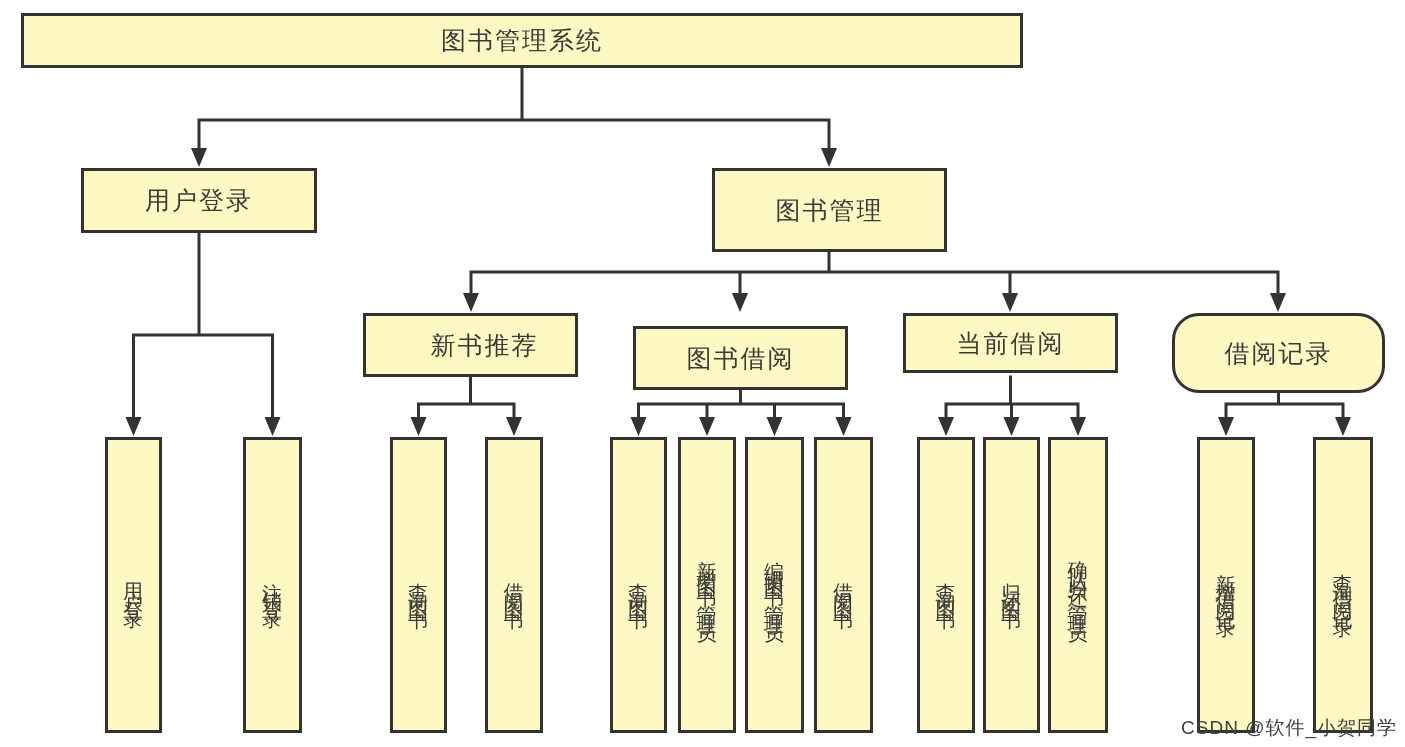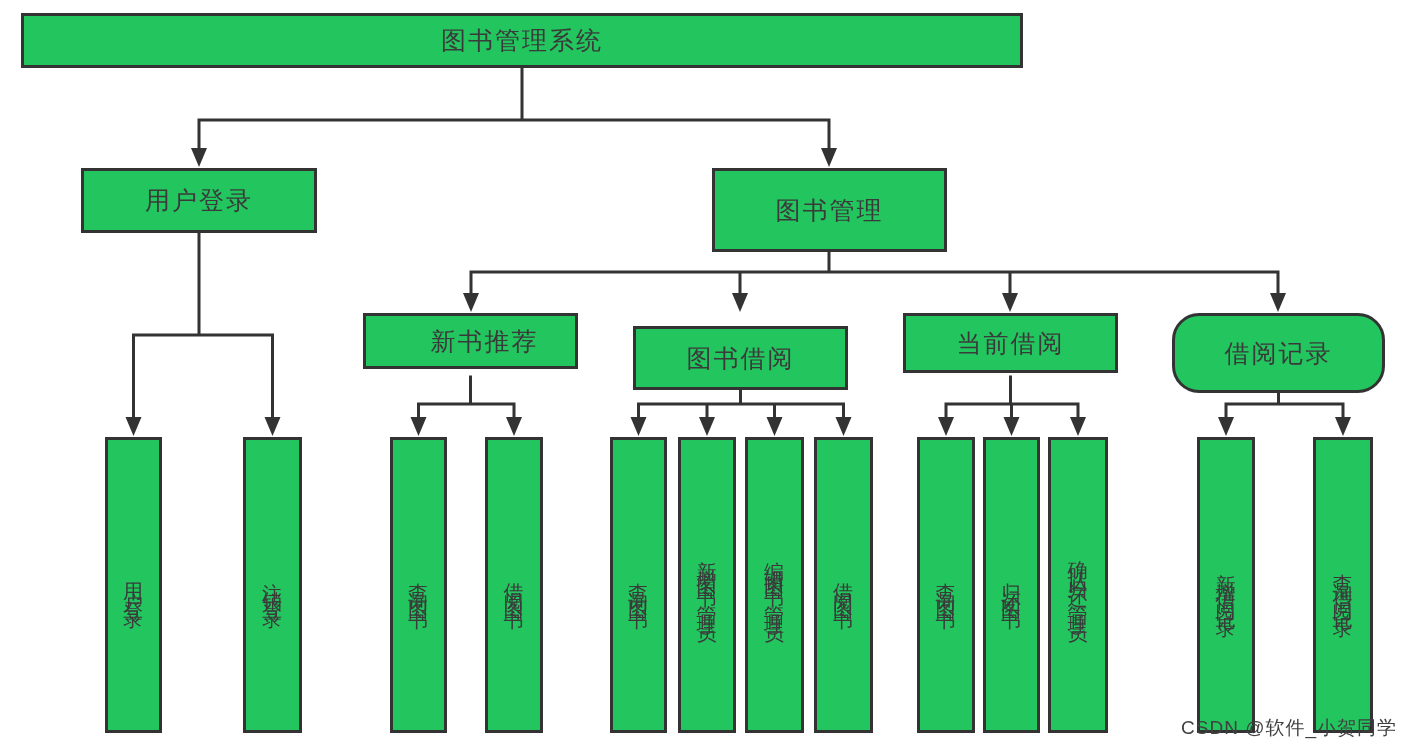--- a/index.html
+++ b/index.html
@@ -1,35 +1,35 @@
 <!DOCTYPE html>
 <html><head>
 <meta charset="utf-8">
 <style>
   html,body{margin:0;padding:0;background:#ffffff;}
   body{font-family:"Liberation Sans","DejaVu Sans",sans-serif;}
   .canvas{position:relative;width:1405px;height:747px;background:#ffffff;overflow:hidden;}
   .wires{position:absolute;left:0;top:0;width:1405px;height:747px;}
   .node{
-    position:absolute;box-sizing:border-box;background:#22c55e;
+    position:absolute;box-sizing:border-box;background:#fef9c3;
     border:3px solid #333333;color:#3a3a3a;
     display:flex;align-items:center;justify-content:center;
   }
   .h-node{font-size:25px;letter-spacing:2px;white-space:nowrap;}
   .v-node span{
     writing-mode:vertical-rl;text-orientation:mixed;
     font-size:20px;letter-spacing:9px;line-height:1;white-space:nowrap;
   }
   
   #root{left:21px;top:13px;width:1002px;height:55px;}
   
   #m1{left:81px;top:168px;width:236px;height:65px;}
   #m2{left:712px;top:168px;width:235px;height:84px;}
   
-  #t1{left:363px;top:313px;width:215px;height:56px;padding-left:28px;}
+  #t1{left:363px;top:313px;width:215px;height:64px;padding-left:28px;}
   #t2{left:633px;top:313px;width:215px;height:64px;margin-top:13px;}
   #t3{left:903px;top:313px;width:215px;height:60px;}
   #t4{left:1172px;top:313px;width:213px;height:80px;border-radius:27px;}
   
   #l1{left:105px;top:437px;width:57px;height:296px;}
   #l2{left:243px;top:437px;width:59px;height:296px;}
   #l3{left:390px;top:437px;width:57px;height:296px;}
   #l4{left:485px;top:437px;width:58px;height:296px;}
   #l5{left:610px;top:437px;width:57px;height:296px;}
   #l6{left:678px;top:437px;width:58px;height:296px;}

